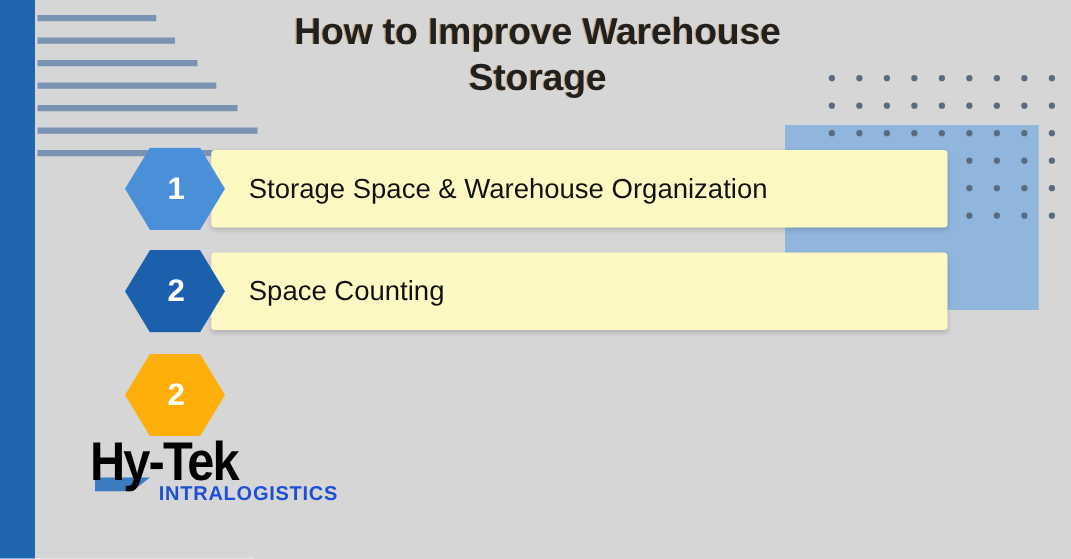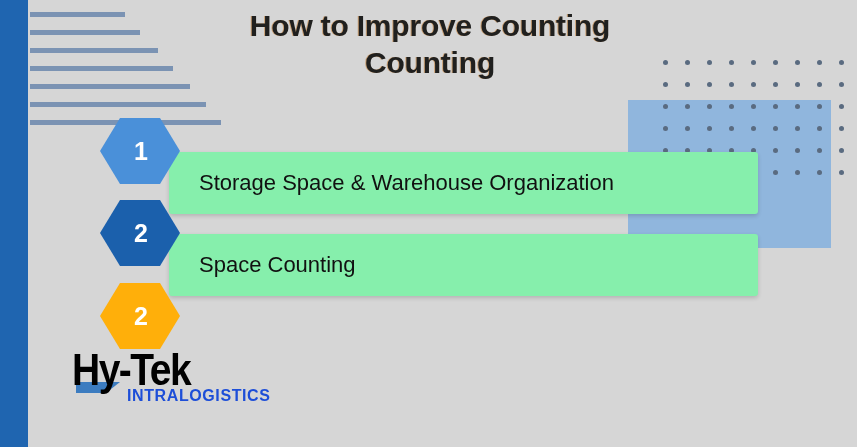--- a/index.html
+++ b/index.html
@@ -104,26 +104,25 @@
   .step-row.r1 { top: 120px; }
   .step-row.r2 { top: 202px; }
   .step-row.r3 { top: 285px; }
 
   .step-card {
     position: absolute;
     left: 69px;
     top: 0;
     width: 589px;
     height: 62px;
-    background: #86efac;
+    background: #fef9c3;
     border-radius: 3px;
     box-shadow: 0 2px 4px rgba(0,0,0,0.16);
     display: flex;
     align-items: center;
-    margin-top: 32px;
   }
   .step-text {
     padding-left: 30px;
     font-size: 22px;
     color: #111111;
     font-weight: normal;
     white-space: nowrap;
   }
 
   .hex {
@@ -255,22 +254,22 @@
       <div class="grid-dot" style="left: 44px; top: 110px; background: rgb(90, 107, 128);"></div>
       <div class="grid-dot" style="left: 66px; top: 110px; background: rgb(90, 107, 128);"></div>
       <div class="grid-dot" style="left: 88px; top: 110px; background: rgb(90, 107, 128);"></div>
       <div class="grid-dot" style="left: 110px; top: 110px; background: rgb(90, 107, 128);"></div>
       <div class="grid-dot" style="left: 132px; top: 110px; background: rgb(90, 107, 128);"></div>
       <div class="grid-dot" style="left: 154px; top: 110px; background: rgb(90, 107, 128);"></div>
       <div class="grid-dot" style="left: 176px; top: 110px; background: rgb(90, 107, 128);"></div>
     </div>
 
   <div class="title">
-    <div>How to Improve Counting</div>
-    <div>Counting</div>
+    <div>How to Improve Warehouse</div>
+    <div>Storage</div>
   </div>
 
   <div class="steps">
 
     <div class="step-row r1">
       <div class="step-card">
         <span class="step-text">Storage Space &amp; Warehouse Organization</span>
       </div>
       <div class="hex" id="hex-0" style="background: rgb(74, 144, 217);">
         <span class="hex-num">1</span>

